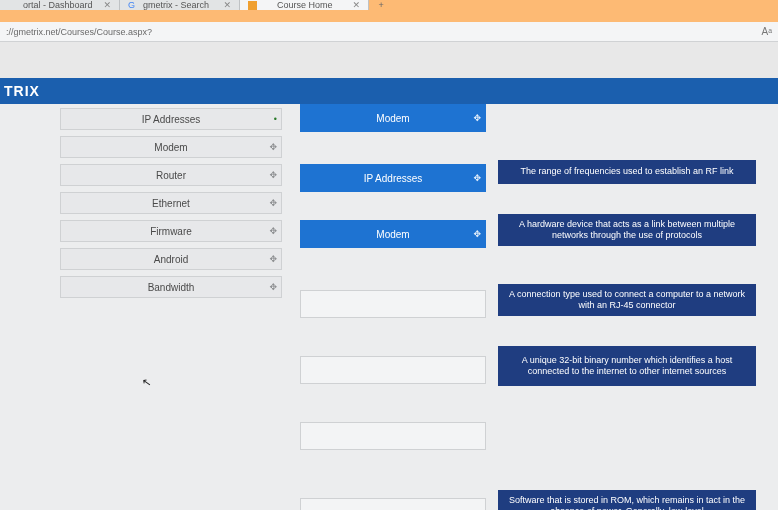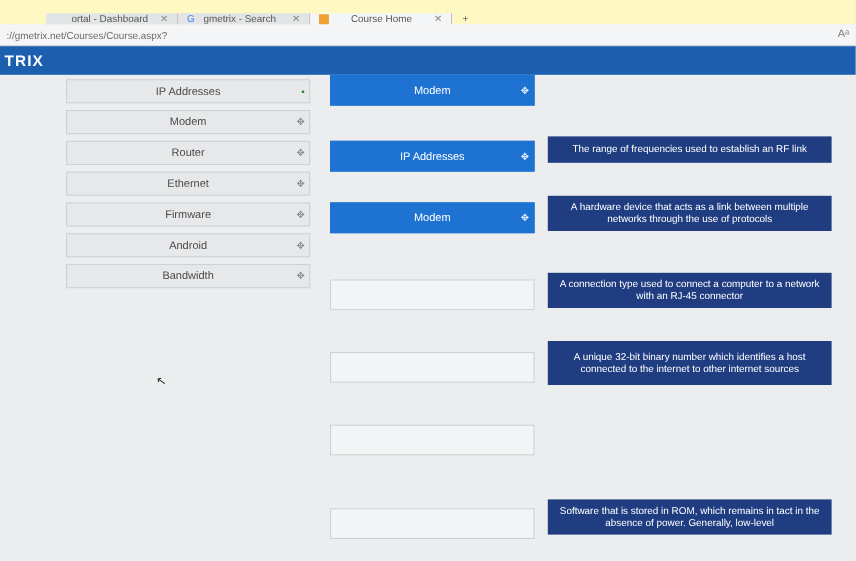--- a/index.html
+++ b/index.html
@@ -1,26 +1,25 @@
 <!DOCTYPE html>
 <html><head>
 <meta charset="utf-8">
 <style>
   * { box-sizing: border-box; margin: 0; padding: 0; font-family: "Segoe UI", Arial, sans-serif; }
   html, body { width: 778px; height: 510px; overflow: hidden; background: #e8e8e8; }
 
   
   .tabstrip {
     height: 22px;
-    background: #fef9c3;
+    background: #fdba74;
     display: flex;
-    align-items: flex-end;
+    align-items: flex-start;
     font-size: 9px;
     color: #555;
-    padding-left: 42px;
   }
   .tab {
     display: flex; align-items: center;
     padding: 0 8px;
     border-right: 1px solid #bfc2c4;
     background: #e2e4e5;
     gap: 5px;
     min-width: 120px;
   }
   .tab.active { background: #f4f5f6; gap: 20px; }
@@ -51,21 +50,21 @@
     background: #ecedee;
   }
   .brandbar {
     height: 26px;
     background: #1b5fae;
     color: #fff;
     font-weight: 700;
     font-size: 14px;
     letter-spacing: 1px;
     padding-left: 4px;
-    display:flex; align-items:center;
+    display:flex; align-items:center;margin-top:36px;
   }
 
   .arena {
     position: relative;
     width: 100%;
     height: calc(100% - 26px);
   }
 
   
   .src {

